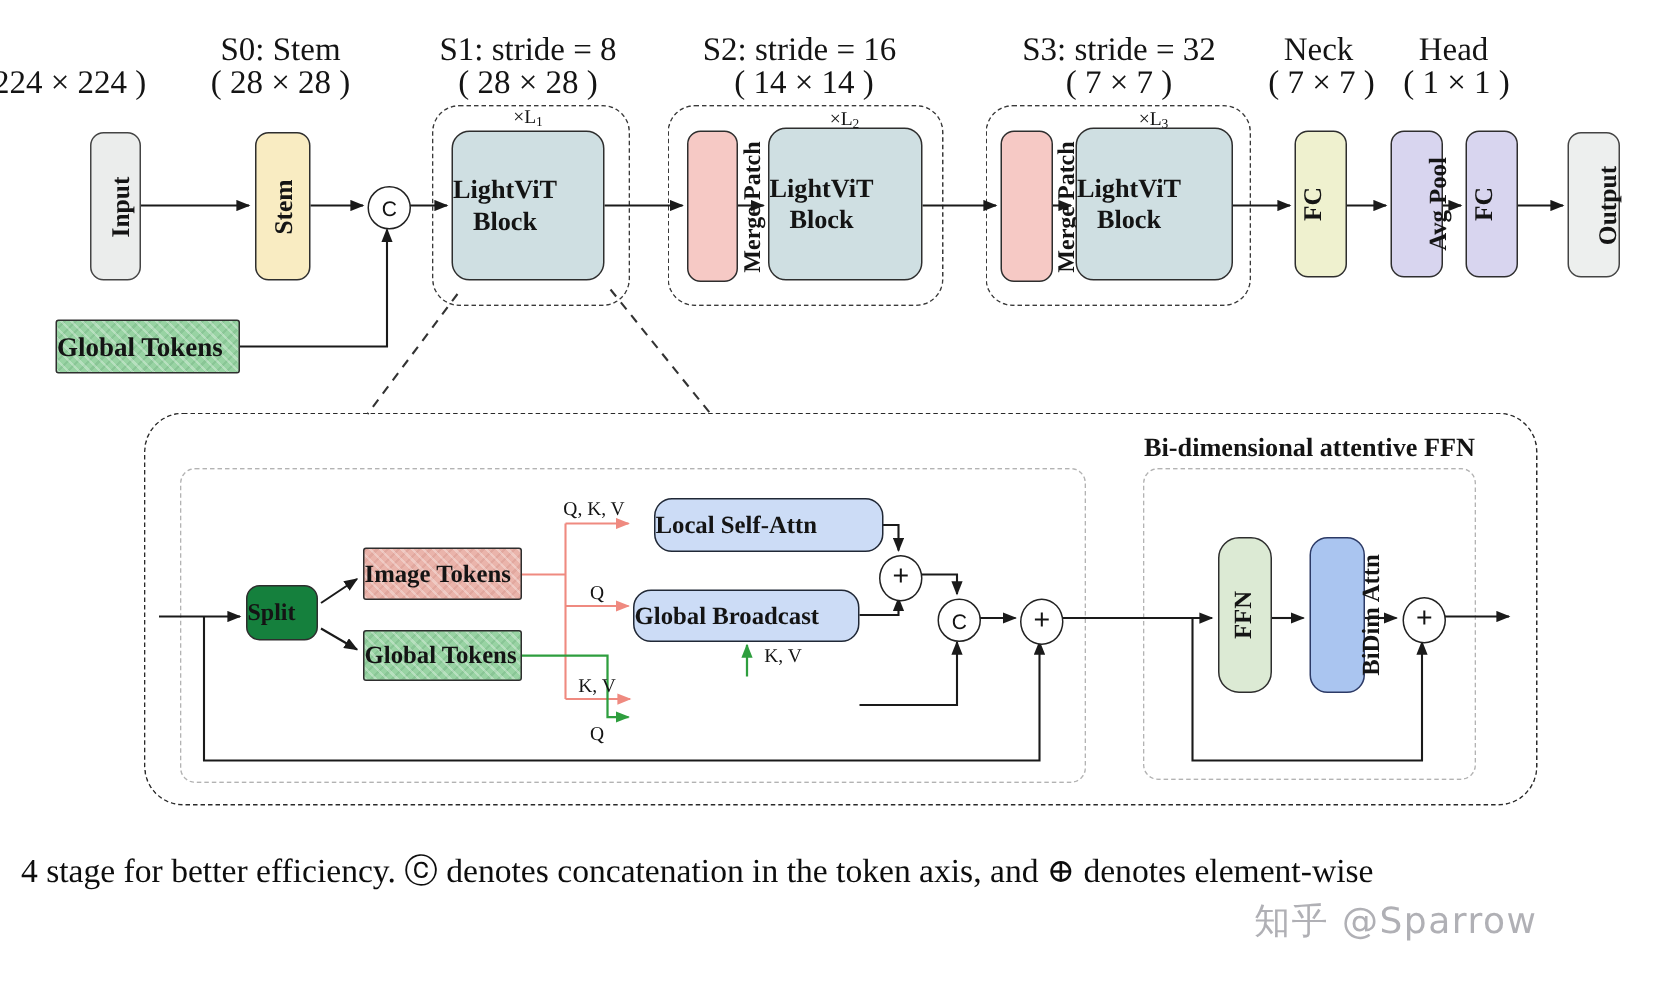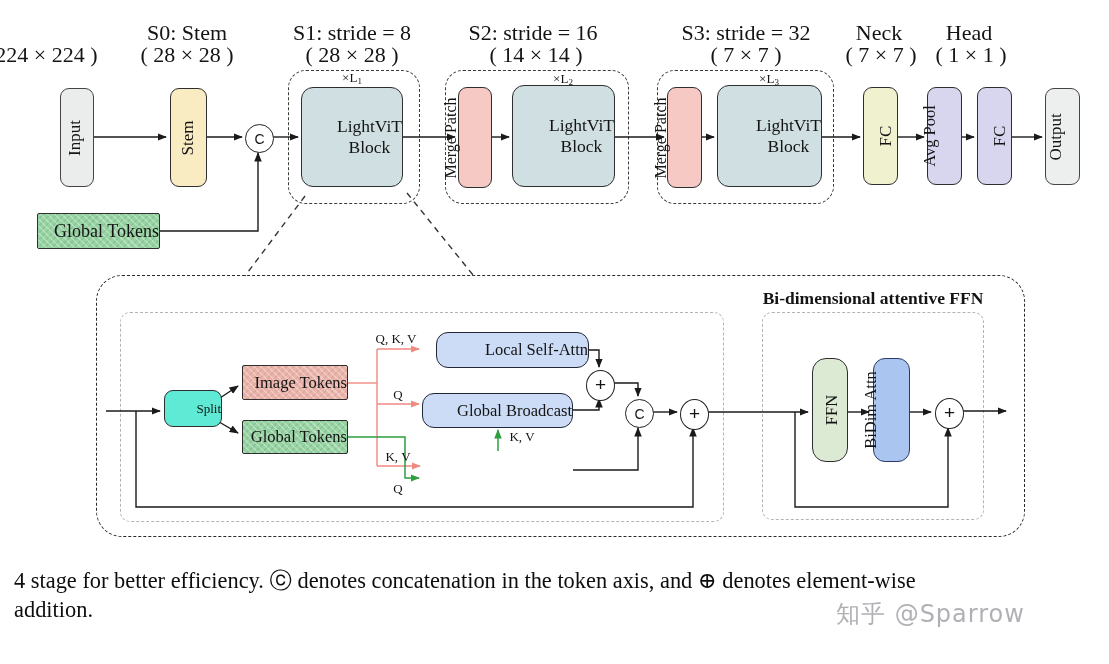--- a/index.html
+++ b/index.html
@@ -2,22 +2,22 @@
 <html><head>
 <meta charset="utf-8">
 <style>
   html,body{margin:0;padding:0;background:#fff;}
   .canvas{position:relative;width:1109px;height:664px;background:#ffffff;overflow:hidden;
           font-family:"Liberation Serif","DejaVu Serif",serif;color:#141414;}
   svg.wires{position:absolute;left:0;top:0;z-index:2;}
   .dashed-stage{position:absolute;border:1.6px dashed #3a3a3a;border-radius:18px;background:transparent;z-index:1;}
   .dashed-outer{position:absolute;border:1.7px dashed #2a2a2a;border-radius:26px;background:transparent;z-index:1;}
   .dashed-inner{position:absolute;border:1.3px dashed #b3b3b3;border-radius:10px;background:transparent;z-index:1;}
-  .box{position:absolute;display:flex;align-items:center;justify-content:flex-end;
-       border:1.3px solid #2e2e2e;box-sizing:border-box;z-index:3;text-align:center;}
+  .box{position:absolute;display:flex;align-items:center;justify-content:flex-start;
+       border:1.3px solid #2e2e2e;box-sizing:border-box;z-index:3;text-align:center;font-weight:bold;}
   .vtext{display:block;transform:rotate(-90deg);white-space:nowrap;}
   .circle{position:absolute;width:27px;height:27px;border:1.35px solid #222;border-radius:50%;
           background:#fff;display:flex;align-items:center;justify-content:center;z-index:4;
           font-family:"Liberation Sans","DejaVu Sans",sans-serif;}
   .circle.plus{font-size:19px;font-weight:400;padding-bottom:2px;}
   .circle.cat{font-size:14px;}
   .stage-title{position:absolute;transform:translateX(-50%);white-space:nowrap;font-size:22px;z-index:3;}
   .mult{position:absolute;transform:translateX(-50%);white-space:nowrap;font-size:13px;z-index:3;}
   .mult .sub{font-size:9px;vertical-align:-2px;}
   .sec-title{position:absolute;transform:translateX(-50%);white-space:nowrap;font-size:17.5px;font-weight:bold;z-index:3;}
@@ -162,21 +162,21 @@
 
   <div class="box hatch-green" style="left:37px;top:213px;width:123px;height:36px;border-radius:2px;font-size:18px">
     <span>Global Tokens</span>
     </div>
 
   <div class="dashed-outer" style="left:96px;top:275px;width:927px;height:260px"></div>
   <div class="sec-title" style="left:873px;top:288px">Bi-dimensional attentive FFN</div>
   <div class="dashed-inner" style="left:120px;top:312px;width:602px;height:208px"></div>
   <div class="dashed-inner" style="left:762px;top:312px;width:220px;height:206px"></div>
 
-  <div class="box" style="left:164px;top:390px;width:58px;height:37px;background:#5eead4;border-radius:9px;font-size:13px">
+  <div class="box" style="left:164px;top:390px;width:48px;height:37px;background:#15803d;border-radius:9px;font-size:16px">
     <span>Split</span>
     </div>
 
   <div class="box hatch-red" style="left:242px;top:365px;width:106px;height:35px;border-radius:2px;font-size:16.5px">
     <span>Image Tokens</span>
     </div>
   <div class="box hatch-green" style="left:242px;top:420px;width:106px;height:34px;border-radius:2px;font-size:16.5px">
     <span>Global Tokens</span>
     </div>
 
@@ -208,18 +208,17 @@
     </div>
   <div class="box" style="left:873px;top:358px;width:37px;height:104px;background:#aac5f0;border-radius:12px;border-color:#2c3a66">
     <span class="vtext" style="font-size:16.5px">BiDim Attn</span>
     </div>
   <div class="circle plus" style="left:935px;top:398px">
       <span>+</span>
     </div>
 
   <div class="caption">
     <div class="cap-line">4 stage for better efficiency. ⓒ denotes concatenation in the token axis, and ⊕ denotes element-wise</div>
-    <div class="cap-line">addition.</div>
   </div>
 
   <div class="watermark">知乎 @Sparrow</div>
 
 </div>
 
 </body></html>

